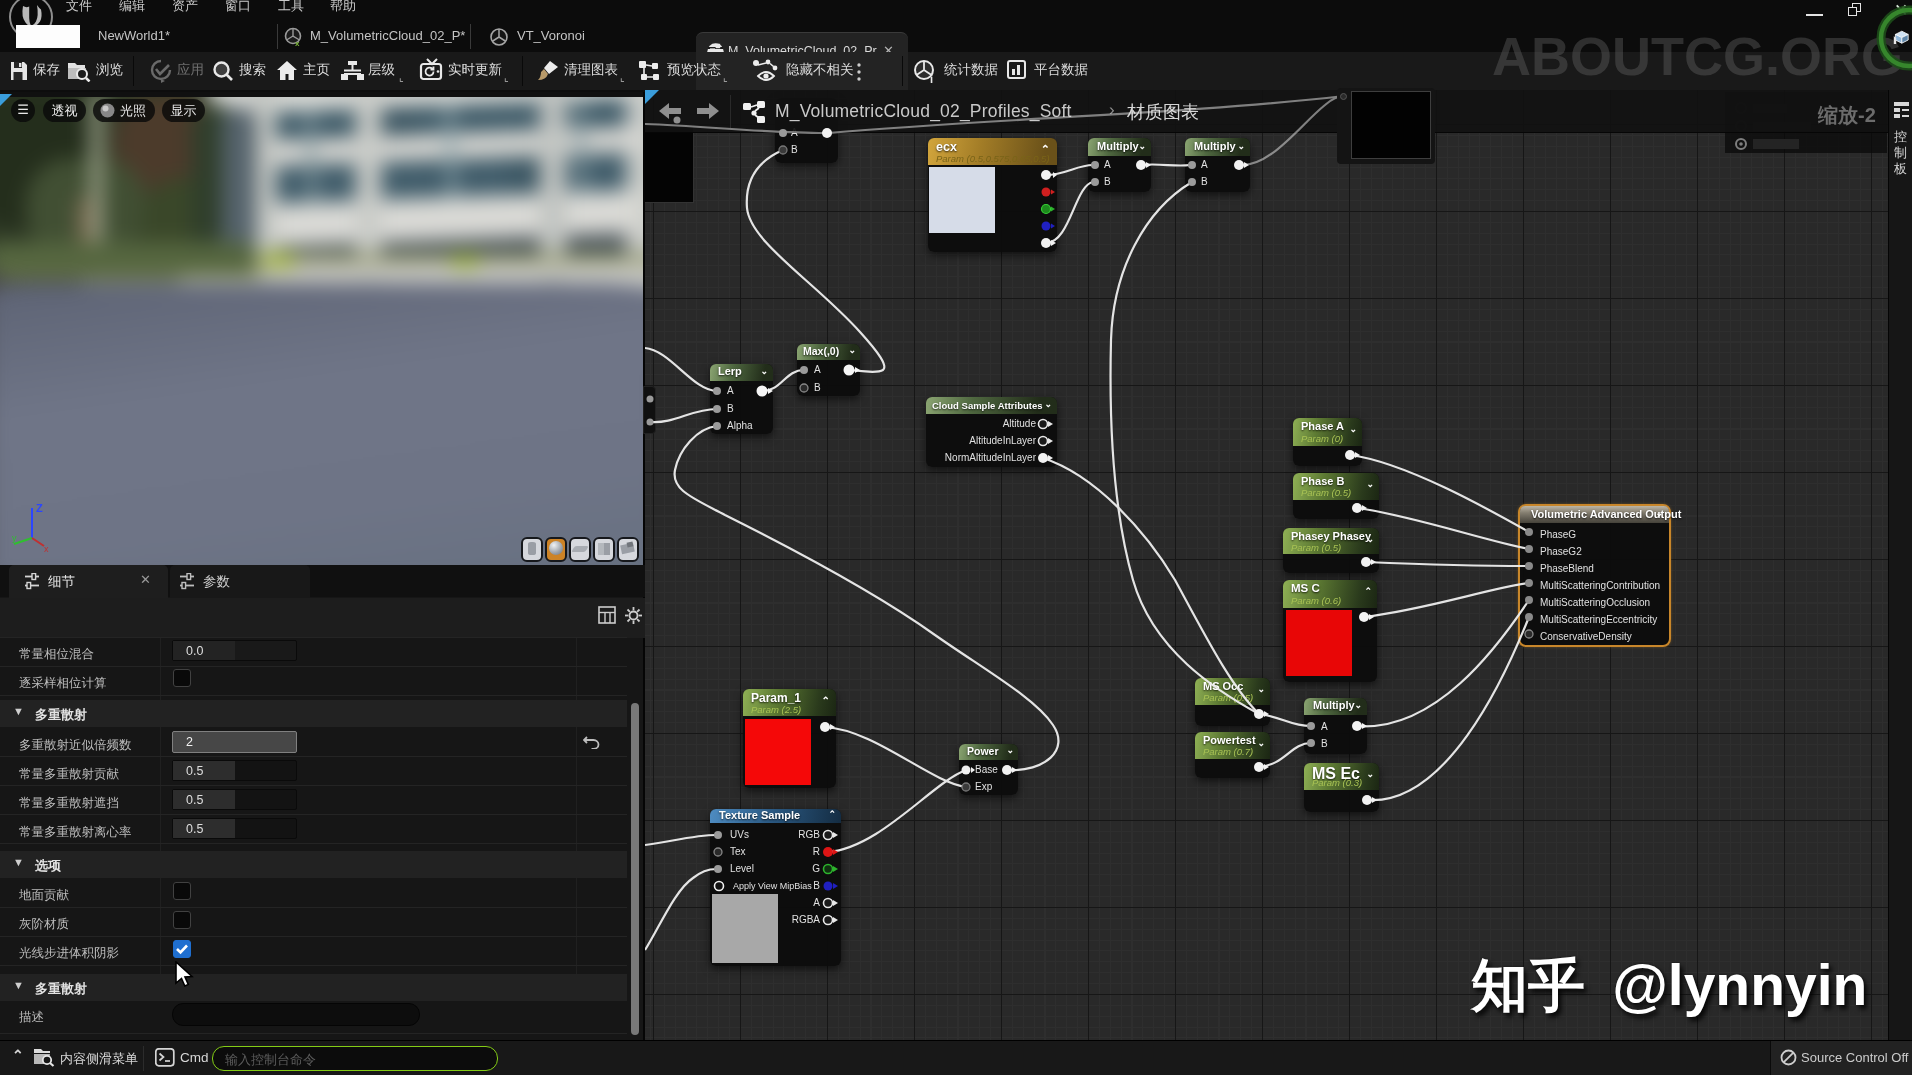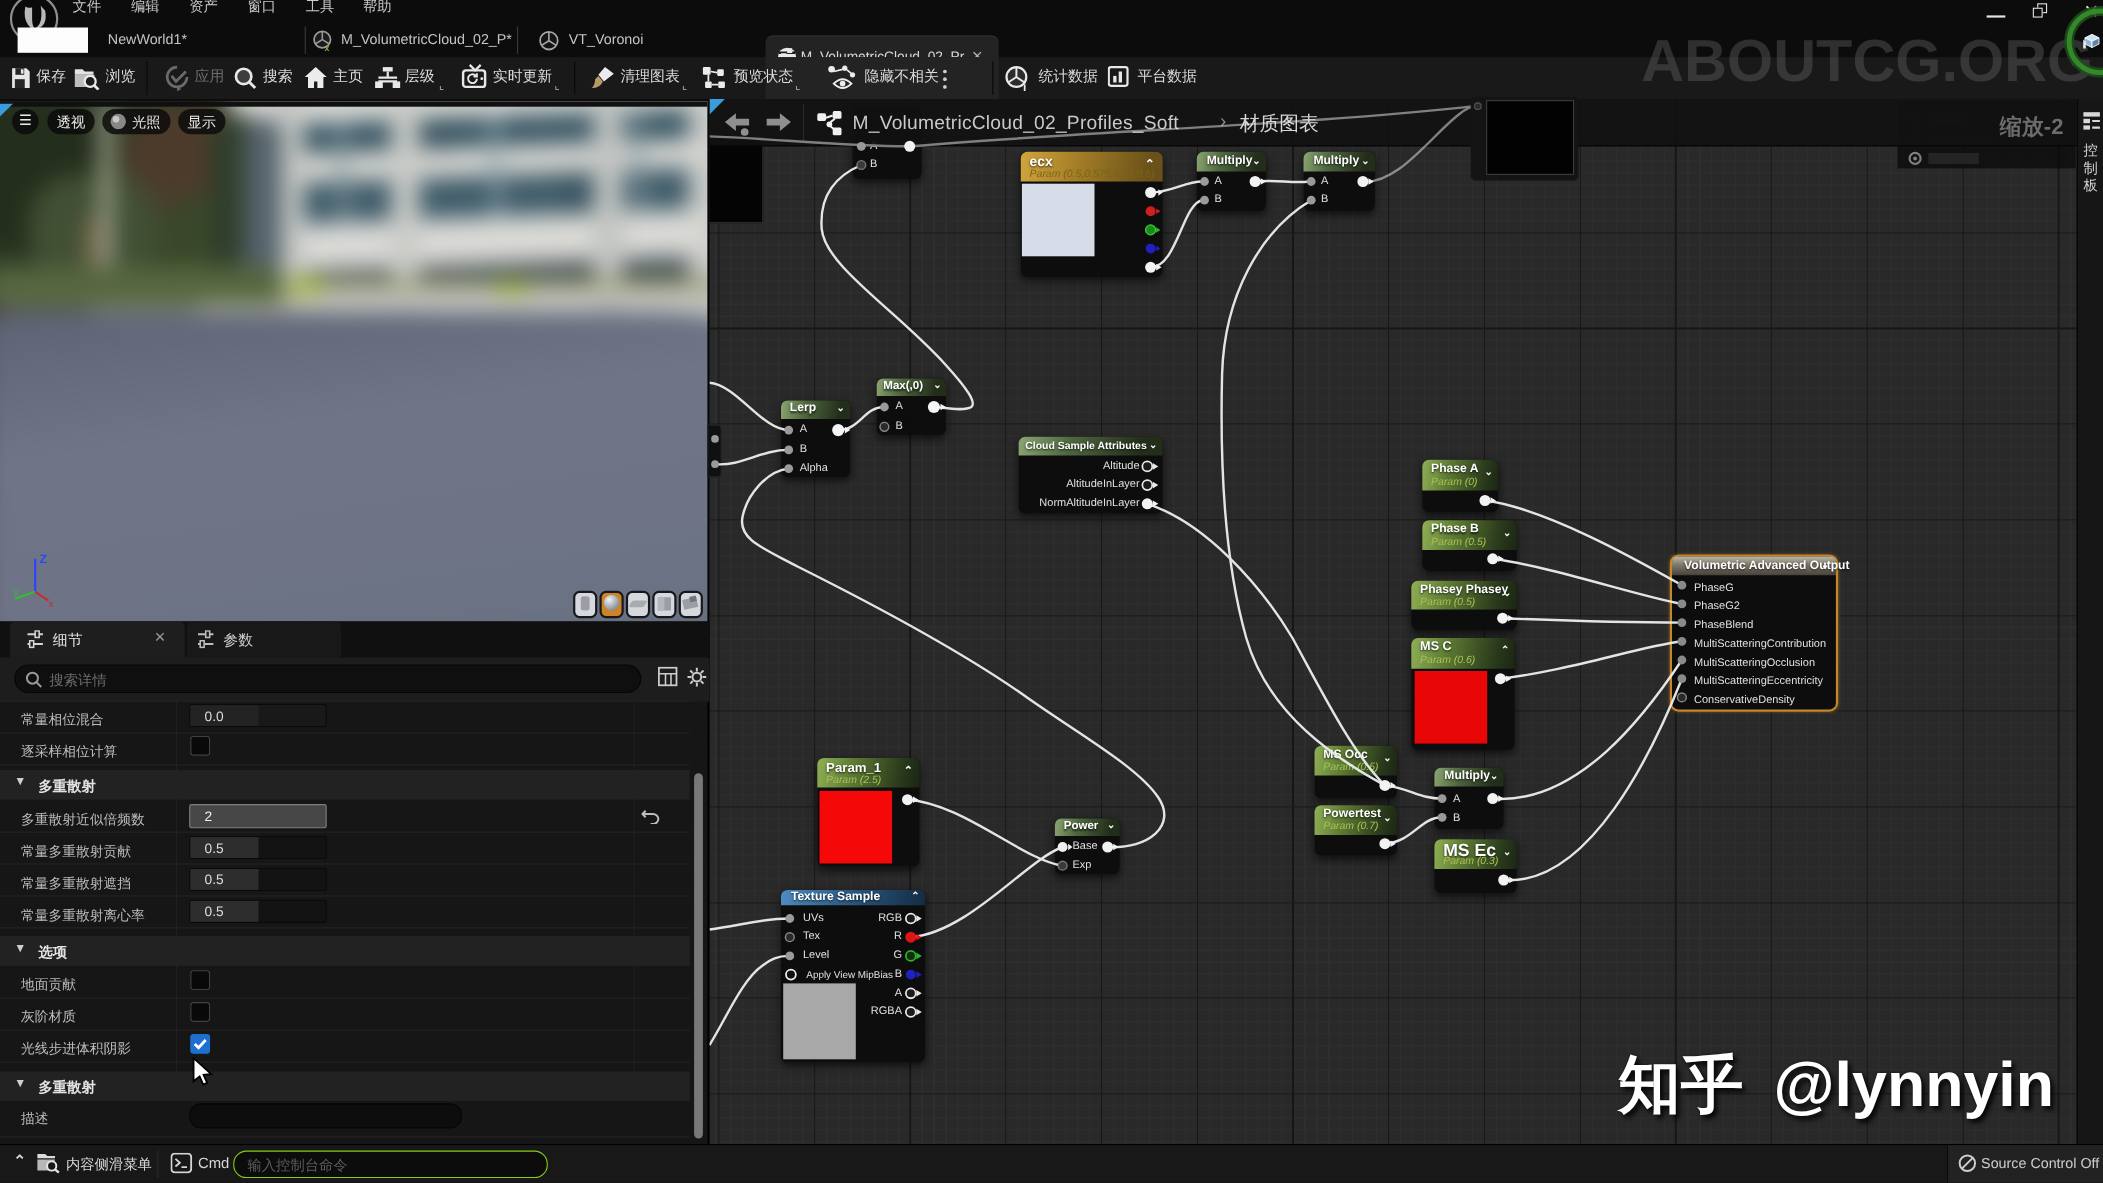--- a/index.html
+++ b/index.html
@@ -394,27 +394,20 @@
       <svg class="abs" style="left:8px;top:8px;" width="18" height="17" viewBox="0 0 18 17">
         <line x1="2" y1="3.5" x2="16" y2="3.5" stroke="#bdbdbd" stroke-width="1.8"></line>
         <line x1="2" y1="12.5" x2="16" y2="12.5" stroke="#bdbdbd" stroke-width="1.8"></line>
         <rect x="9" y="0.5" width="3.6" height="6" fill="#181818" stroke="#bdbdbd" stroke-width="1.4"></rect>
         <rect x="4" y="9.5" width="3.6" height="6" fill="#181818" stroke="#bdbdbd" stroke-width="1.4"></rect>
       </svg>
       <span class="abs" style="left:33px;top:8px;font-size:13.5px;color:#cfcfcf;">参数</span>
     </div>
 
     <div class="abs" style="left:0;top:33px;width:645px;height:40px;background:#1d1d1d;"></div>
-    <div class="abs" style="left:13px;top:39px;width:570px;height:26px;background:#0f0f0f;border:1px solid #060606;border-radius:13px;">
-      <svg class="abs" style="left:9px;top:5px;" width="16" height="16" viewBox="0 0 16 16">
-        <circle cx="6.5" cy="6.5" r="5" fill="none" stroke="#9a9a9a" stroke-width="1.8"></circle>
-        <line x1="10.2" y1="10.2" x2="14.5" y2="14.5" stroke="#9a9a9a" stroke-width="1.8"></line>
-      </svg>
-      <span class="abs" style="left:31px;top:5px;font-size:13px;color:#6c6c6c;">搜索详情</span>
-    </div>
     <svg class="abs" style="left:598px;top:41px;" width="19" height="19" viewBox="0 0 19 19">
       <rect x="1" y="1" width="16" height="16" fill="none" stroke="#cdcdcd" stroke-width="1.6"></rect>
       <line x1="1" y1="6.5" x2="17" y2="6.5" stroke="#cdcdcd" stroke-width="1.4"></line>
       <line x1="7" y1="6.5" x2="7" y2="17" stroke="#cdcdcd" stroke-width="1.4"></line>
       <line x1="12" y1="6.5" x2="12" y2="17" stroke="#cdcdcd" stroke-width="1.4"></line>
     </svg>
     <svg class="abs" style="left:624px;top:41px;" width="19" height="19" viewBox="0 0 19 19">
       <circle cx="9.5" cy="9.5" r="4" fill="none" stroke="#cdcdcd" stroke-width="1.8"></circle>
       <g stroke="#cdcdcd" stroke-width="1.8">
         <line x1="9.5" y1="1" x2="9.5" y2="4.4"></line>

